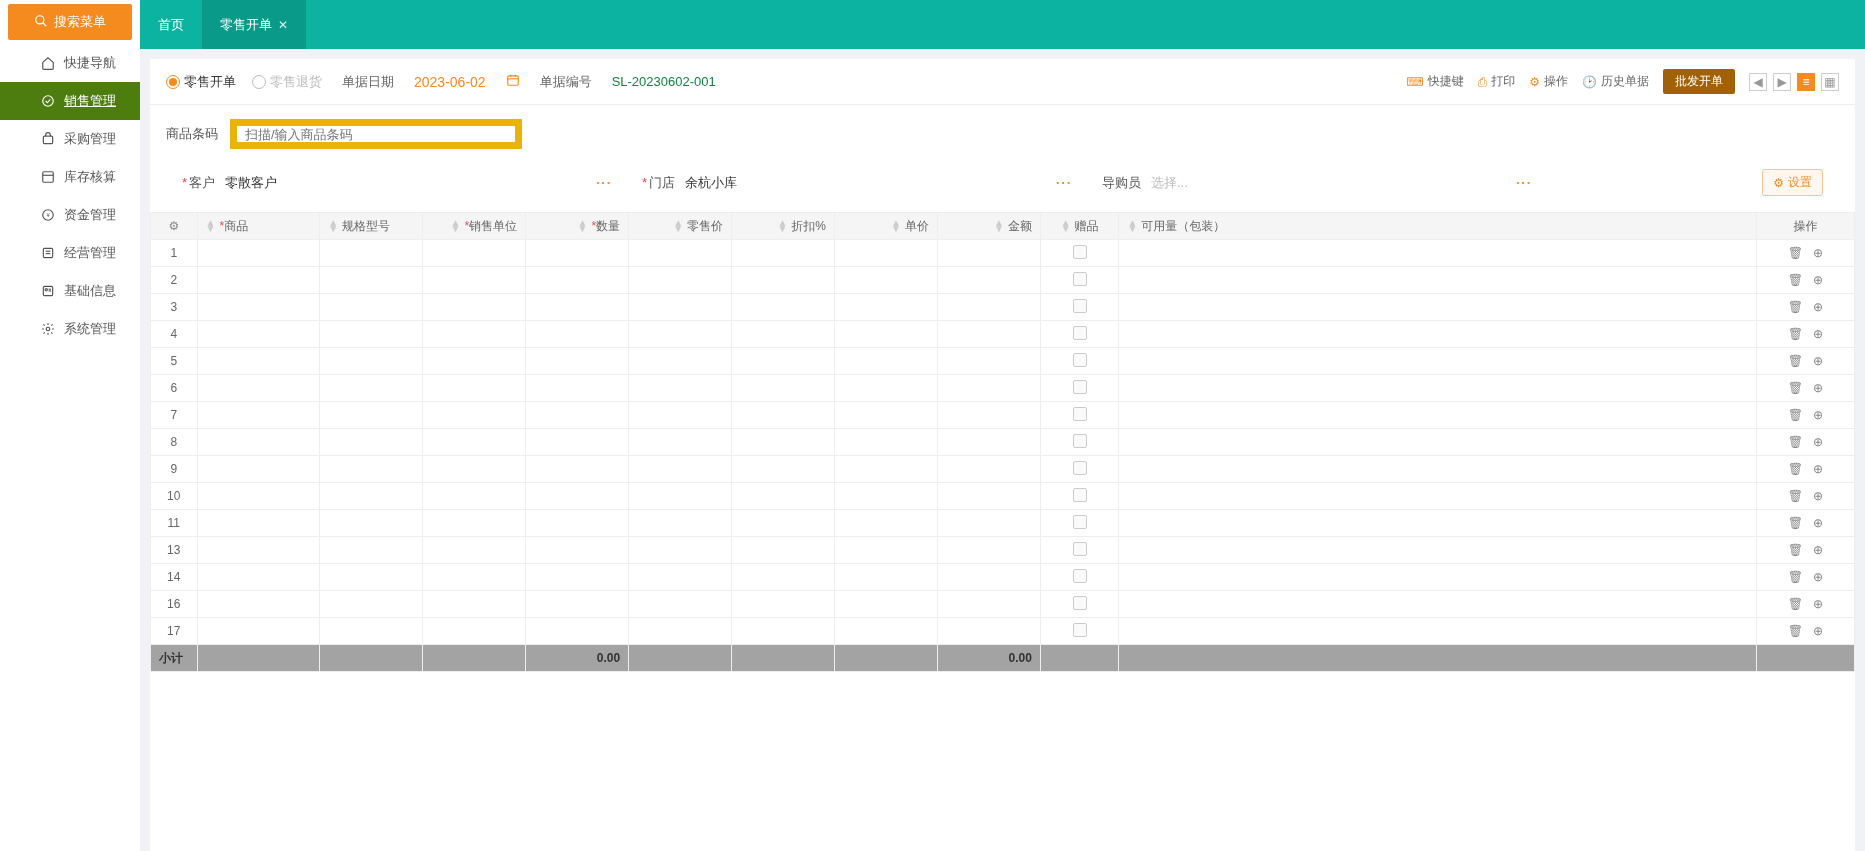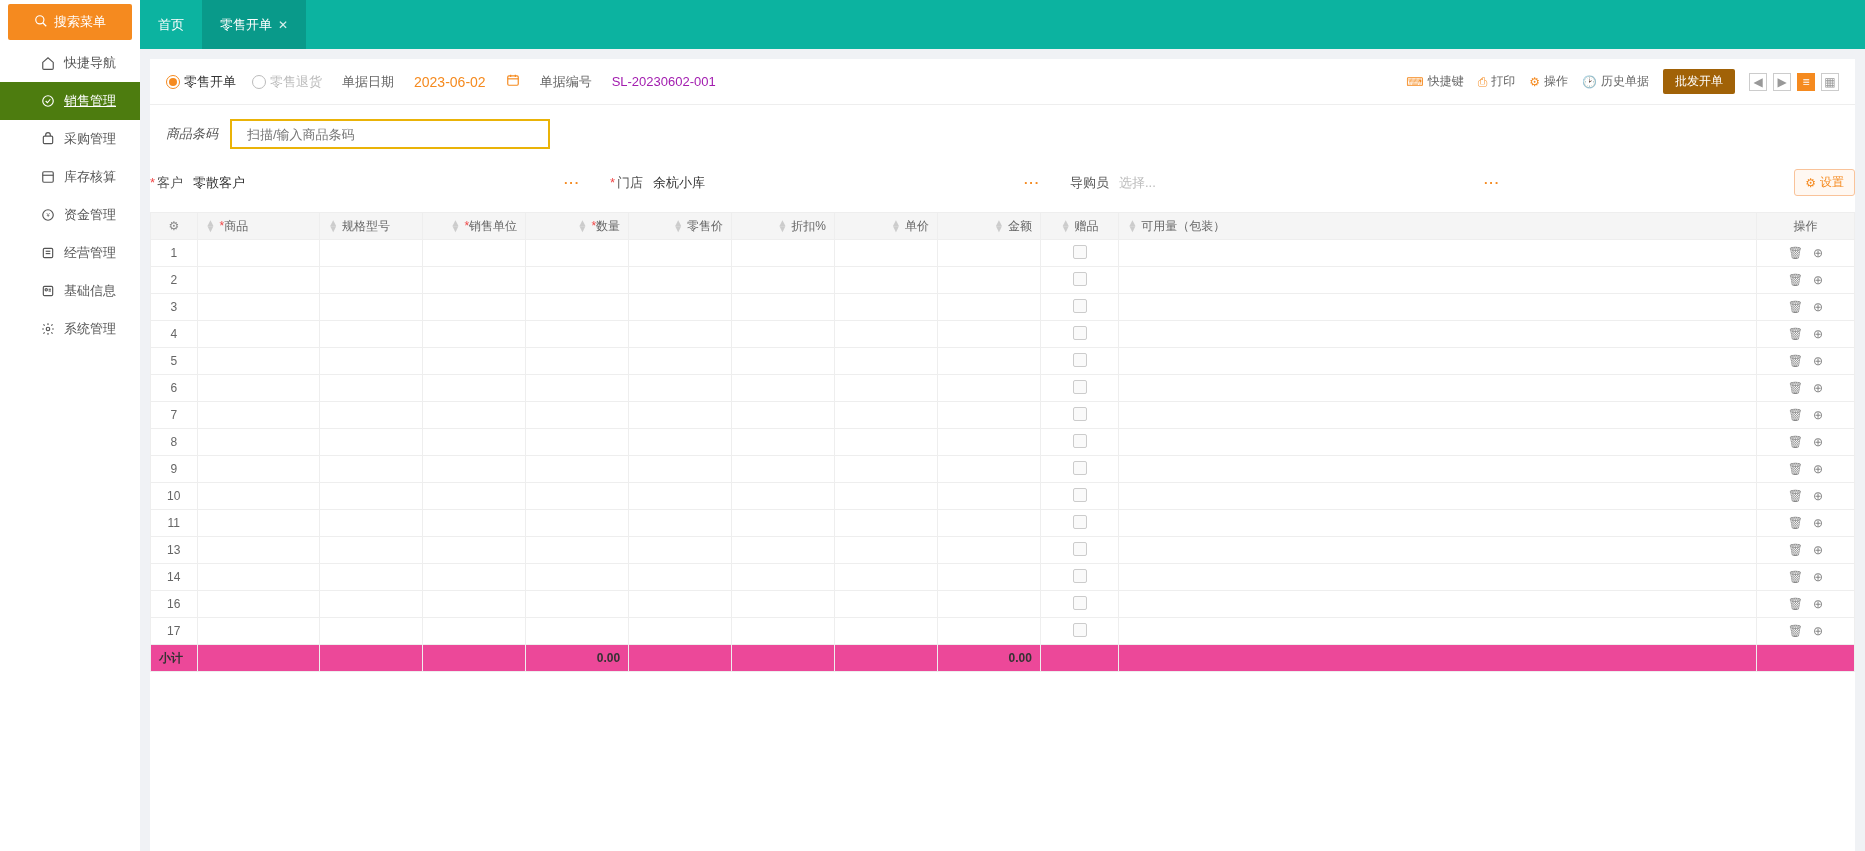--- a/index.html
+++ b/index.html
@@ -34,38 +34,38 @@
       border-bottom: 1px solid #eee; gap: 20px; margin: 10px 10px 0 10px;
     }
     .radio-group { display: flex; align-items: center; gap: 16px; }
     .radio { display: flex; align-items: center; gap: 4px; font-size: 13px; color: #333; cursor: pointer; }
     .radio .dot { width: 14px; height: 14px; border: 1px solid #bbb; border-radius: 50%; display: inline-flex; align-items: center; justify-content: center; }
     .radio.on .dot { border-color: #f58a1f; }
     .radio.on .dot::after { content: ""; width: 8px; height: 8px; background: #f58a1f; border-radius: 50%; }
     .radio.off { color: #bbb; align-items: center; }
     
     .meta-label { font-size: 13px; color: #666; }
-    .meta-value { font-size: 13px; color: #a21caf; }
+    .meta-value { font-size: 13px; color: #15803d; }
     .date-text { color: #f58a1f; font-size: 14px; }
     .cal-icon { color: #f58a1f; }
 
     .right-actions { margin-left: auto; display: flex; align-items: center; gap: 14px; font-size: 12px; color: #666; }
     .r-action { display: flex; align-items: center; gap: 4px; cursor: pointer; }
     .r-action .i { color: #f58a1f; }
     .btn-primary { background: #a16207; color: #fff; padding: 4px 12px; border-radius: 2px; cursor: pointer; }
     .pager-icons { display: flex; align-items: center; gap: 6px; color: #999; }
     .pager-icons .box { width: 18px; height: 18px; border: 1px solid #ccc; display: flex; align-items: center; justify-content: center; font-size: 12px; }
     .pager-icons .box.on { background: #f58a1f; border-color: #f58a1f; color: #fff; }
 
     
     .barcode-row { background: #fff; margin: 0 10px; padding: 14px 16px 20px; display: flex; align-items: center; gap: 12px; }
-    .bc-label { color: #555; font-style: italic; }
-    .bc-input { width: 320px; height: 30px; border: 2px solid #eab308; padding: 0 15px; font-size: 13px; }
-
-    .selectors-row { background: #fff; margin: 0 10px; padding: 0 0 16px; display: flex; align-items: center; }
+    .bc-label { color: #555; }
+    .bc-input { width: 292px; height: 30px; border: 7px solid #eab308; padding: 0 8px; font-size: 13px; }
+
+    .selectors-row { background: #fff; margin: 0 10px; padding: 0 32px 16px; display: flex; align-items: center; }
     .sel-block { display: flex; align-items: center; gap: 10px; }
     .sel-block.kehu { flex: 0 0 430px; }
     .sel-block.mend { flex: 0 0 430px; margin-left: 30px; }
     .sel-block.dgy  { flex: 0 0 430px; margin-left: 30px; }
     .req-star { color: #f04848; margin-right: 2px; }
     .sel-label { color: #555; }
     .sel-value { color: #333; }
     .sel-input { border: none; outline: none; font-size: 13px; color: #333; width: 260px; }
     .sel-input::placeholder { color: #bbb; }
     .dots { color: #f58a1f; margin-left: auto; cursor: pointer; font-weight: bold; letter-spacing: 1px; }
@@ -80,21 +80,21 @@
     th.center, td.center { text-align: center; }
     th.right, td.right { text-align: right; }
     .sort { color: #ccc; font-size: 10px; margin-right: 4px; display: inline-flex; flex-direction: column; line-height: 6px; vertical-align: middle; }
     .sort::before { content: "▲"; }
     .sort::after  { content: "▼"; }
     .req { color: #f04848; }
     .chk { width: 14px; height: 14px; border: 1px solid #ccc; border-radius: 2px; display: inline-block; background: #fafafa; }
     .rowop { display: flex; gap: 10px; justify-content: center; color: #888; }
     .rowop span { cursor: pointer; }
 
-    tr.subtotal td { background: #ec4899; font-weight: bold; color: #333; position: sticky; bottom: 0; }
+    tr.subtotal td { background: #a3a3a3; font-weight: bold; color: #333; position: sticky; bottom: 0; }
 
     .gear { color: #888; }
 
     
     col.c-idx { width: 38px; }
     col.c-prod { width: 100px; }
     col.c-spec { width: 84px; }
     col.c-unit { width: 84px; }
     col.c-qty  { width: 84px; }
     col.c-retail { width: 84px; }

